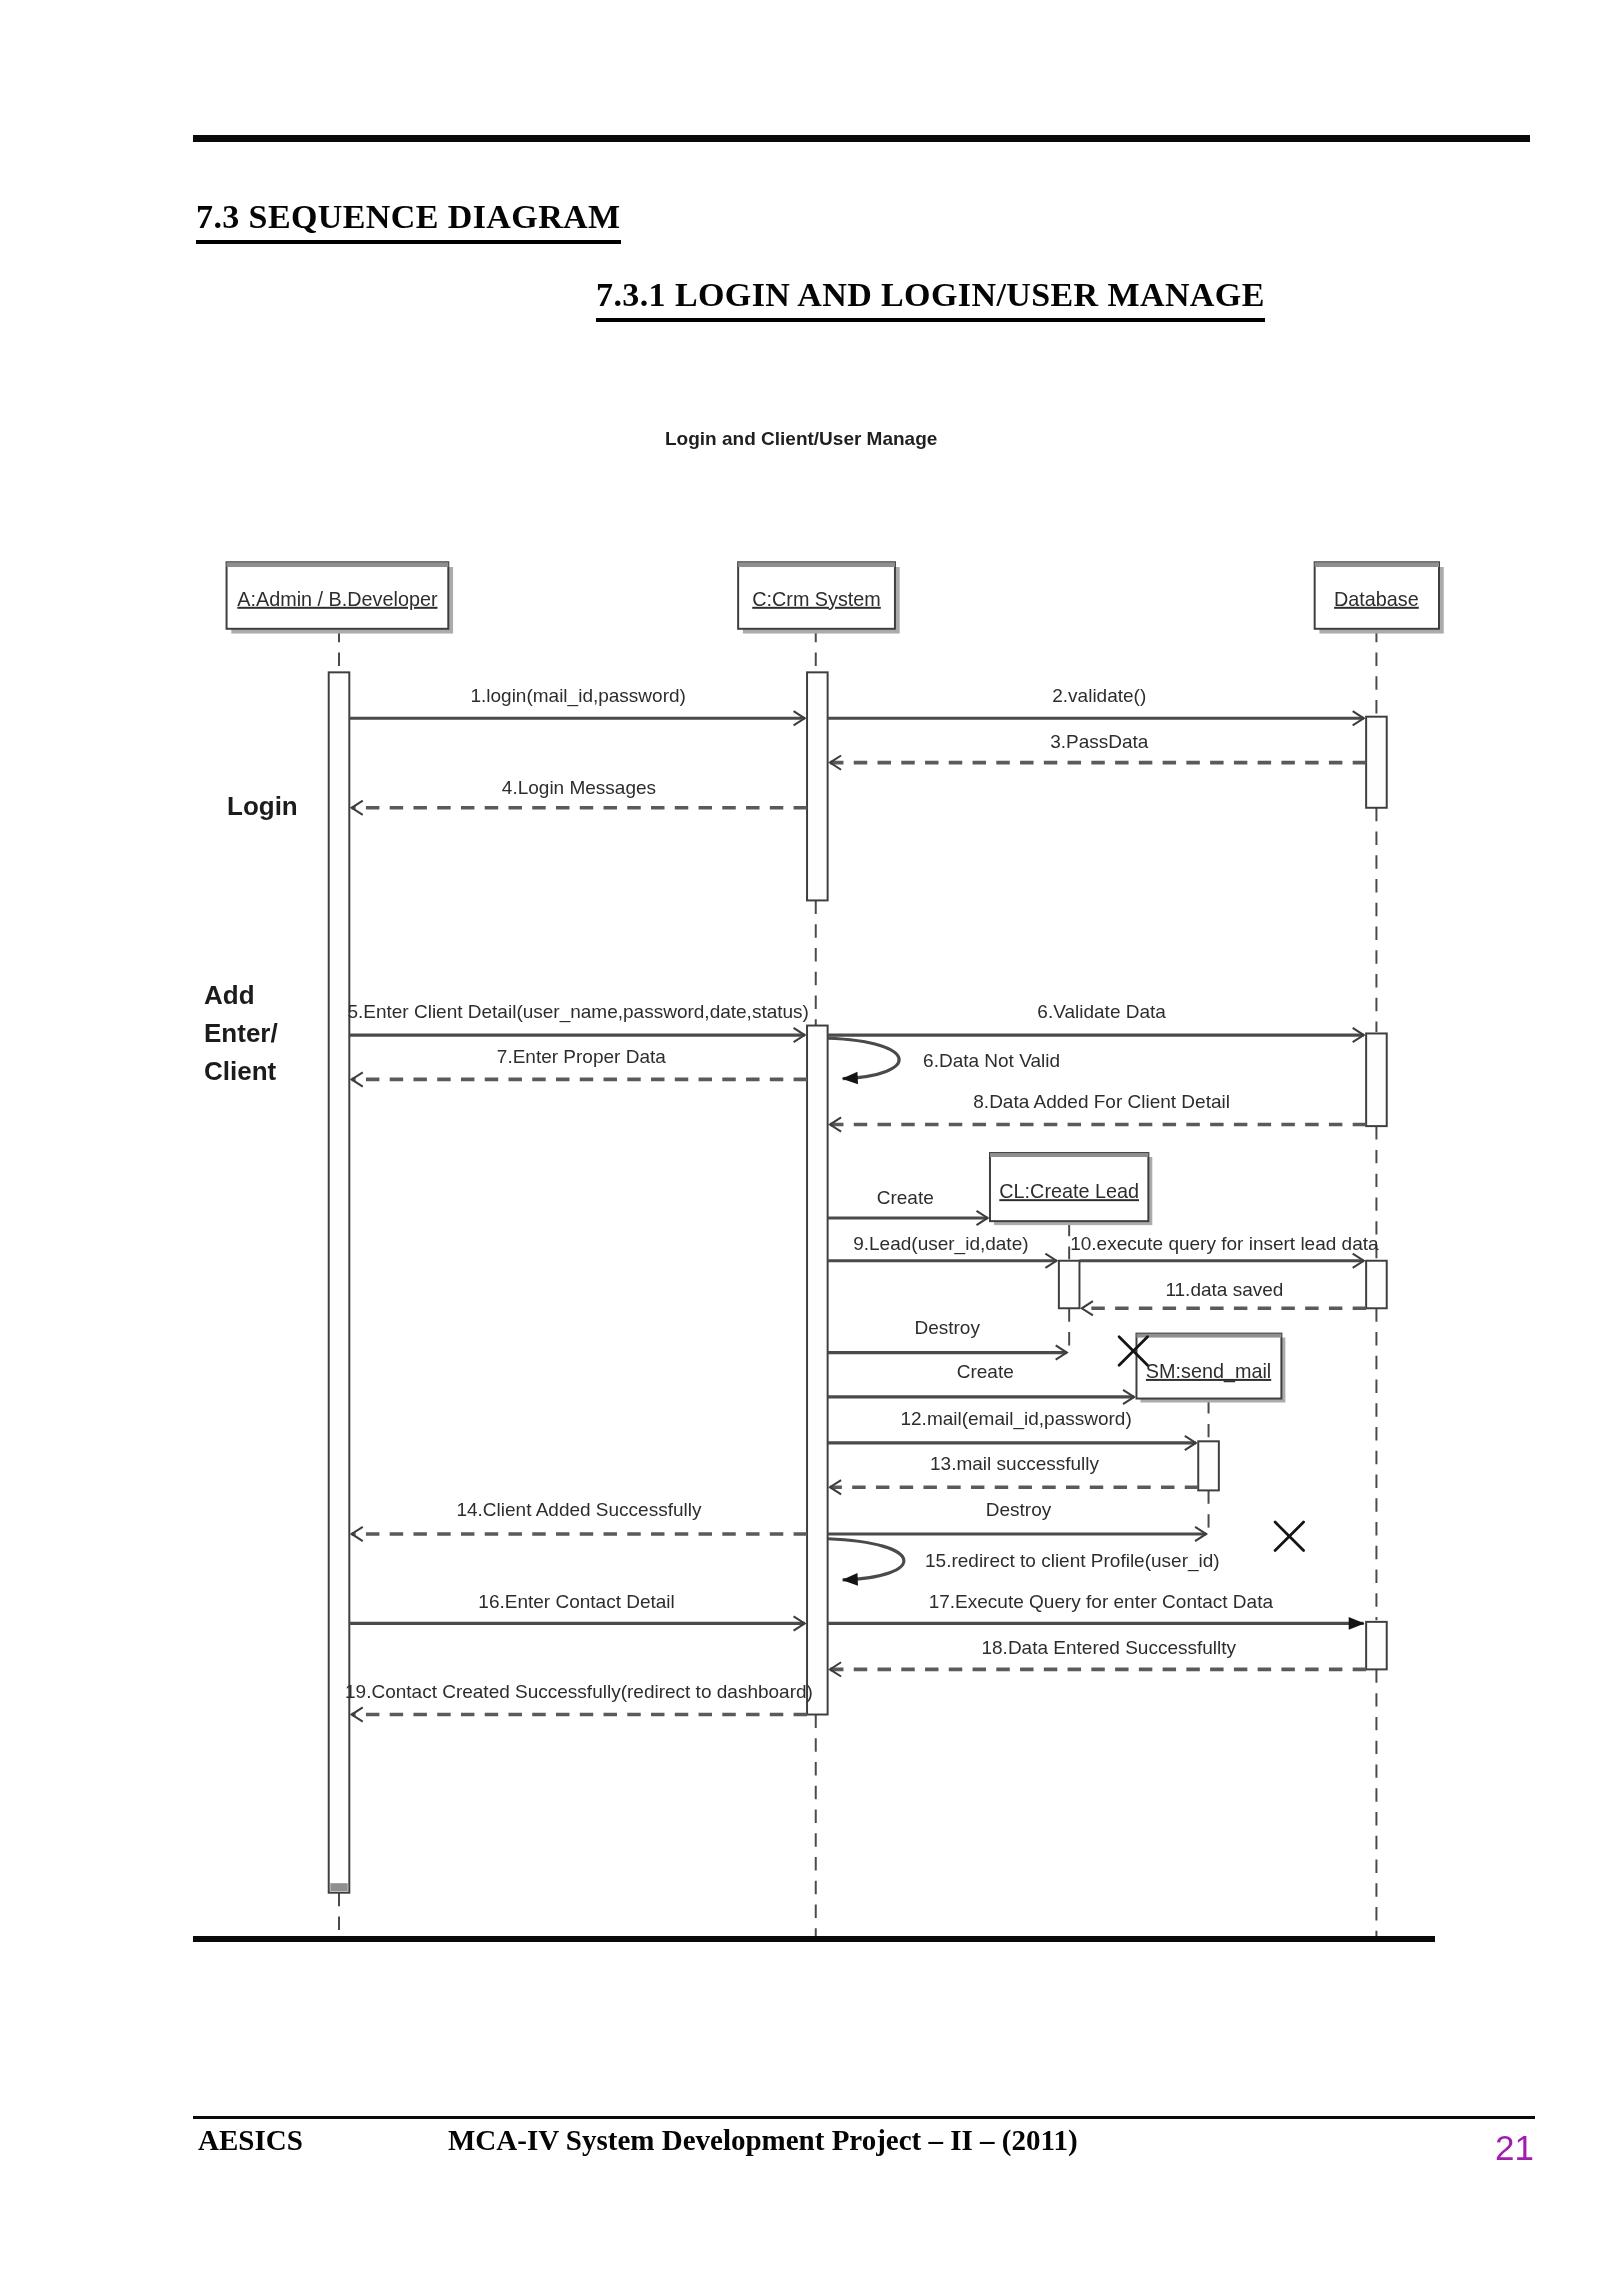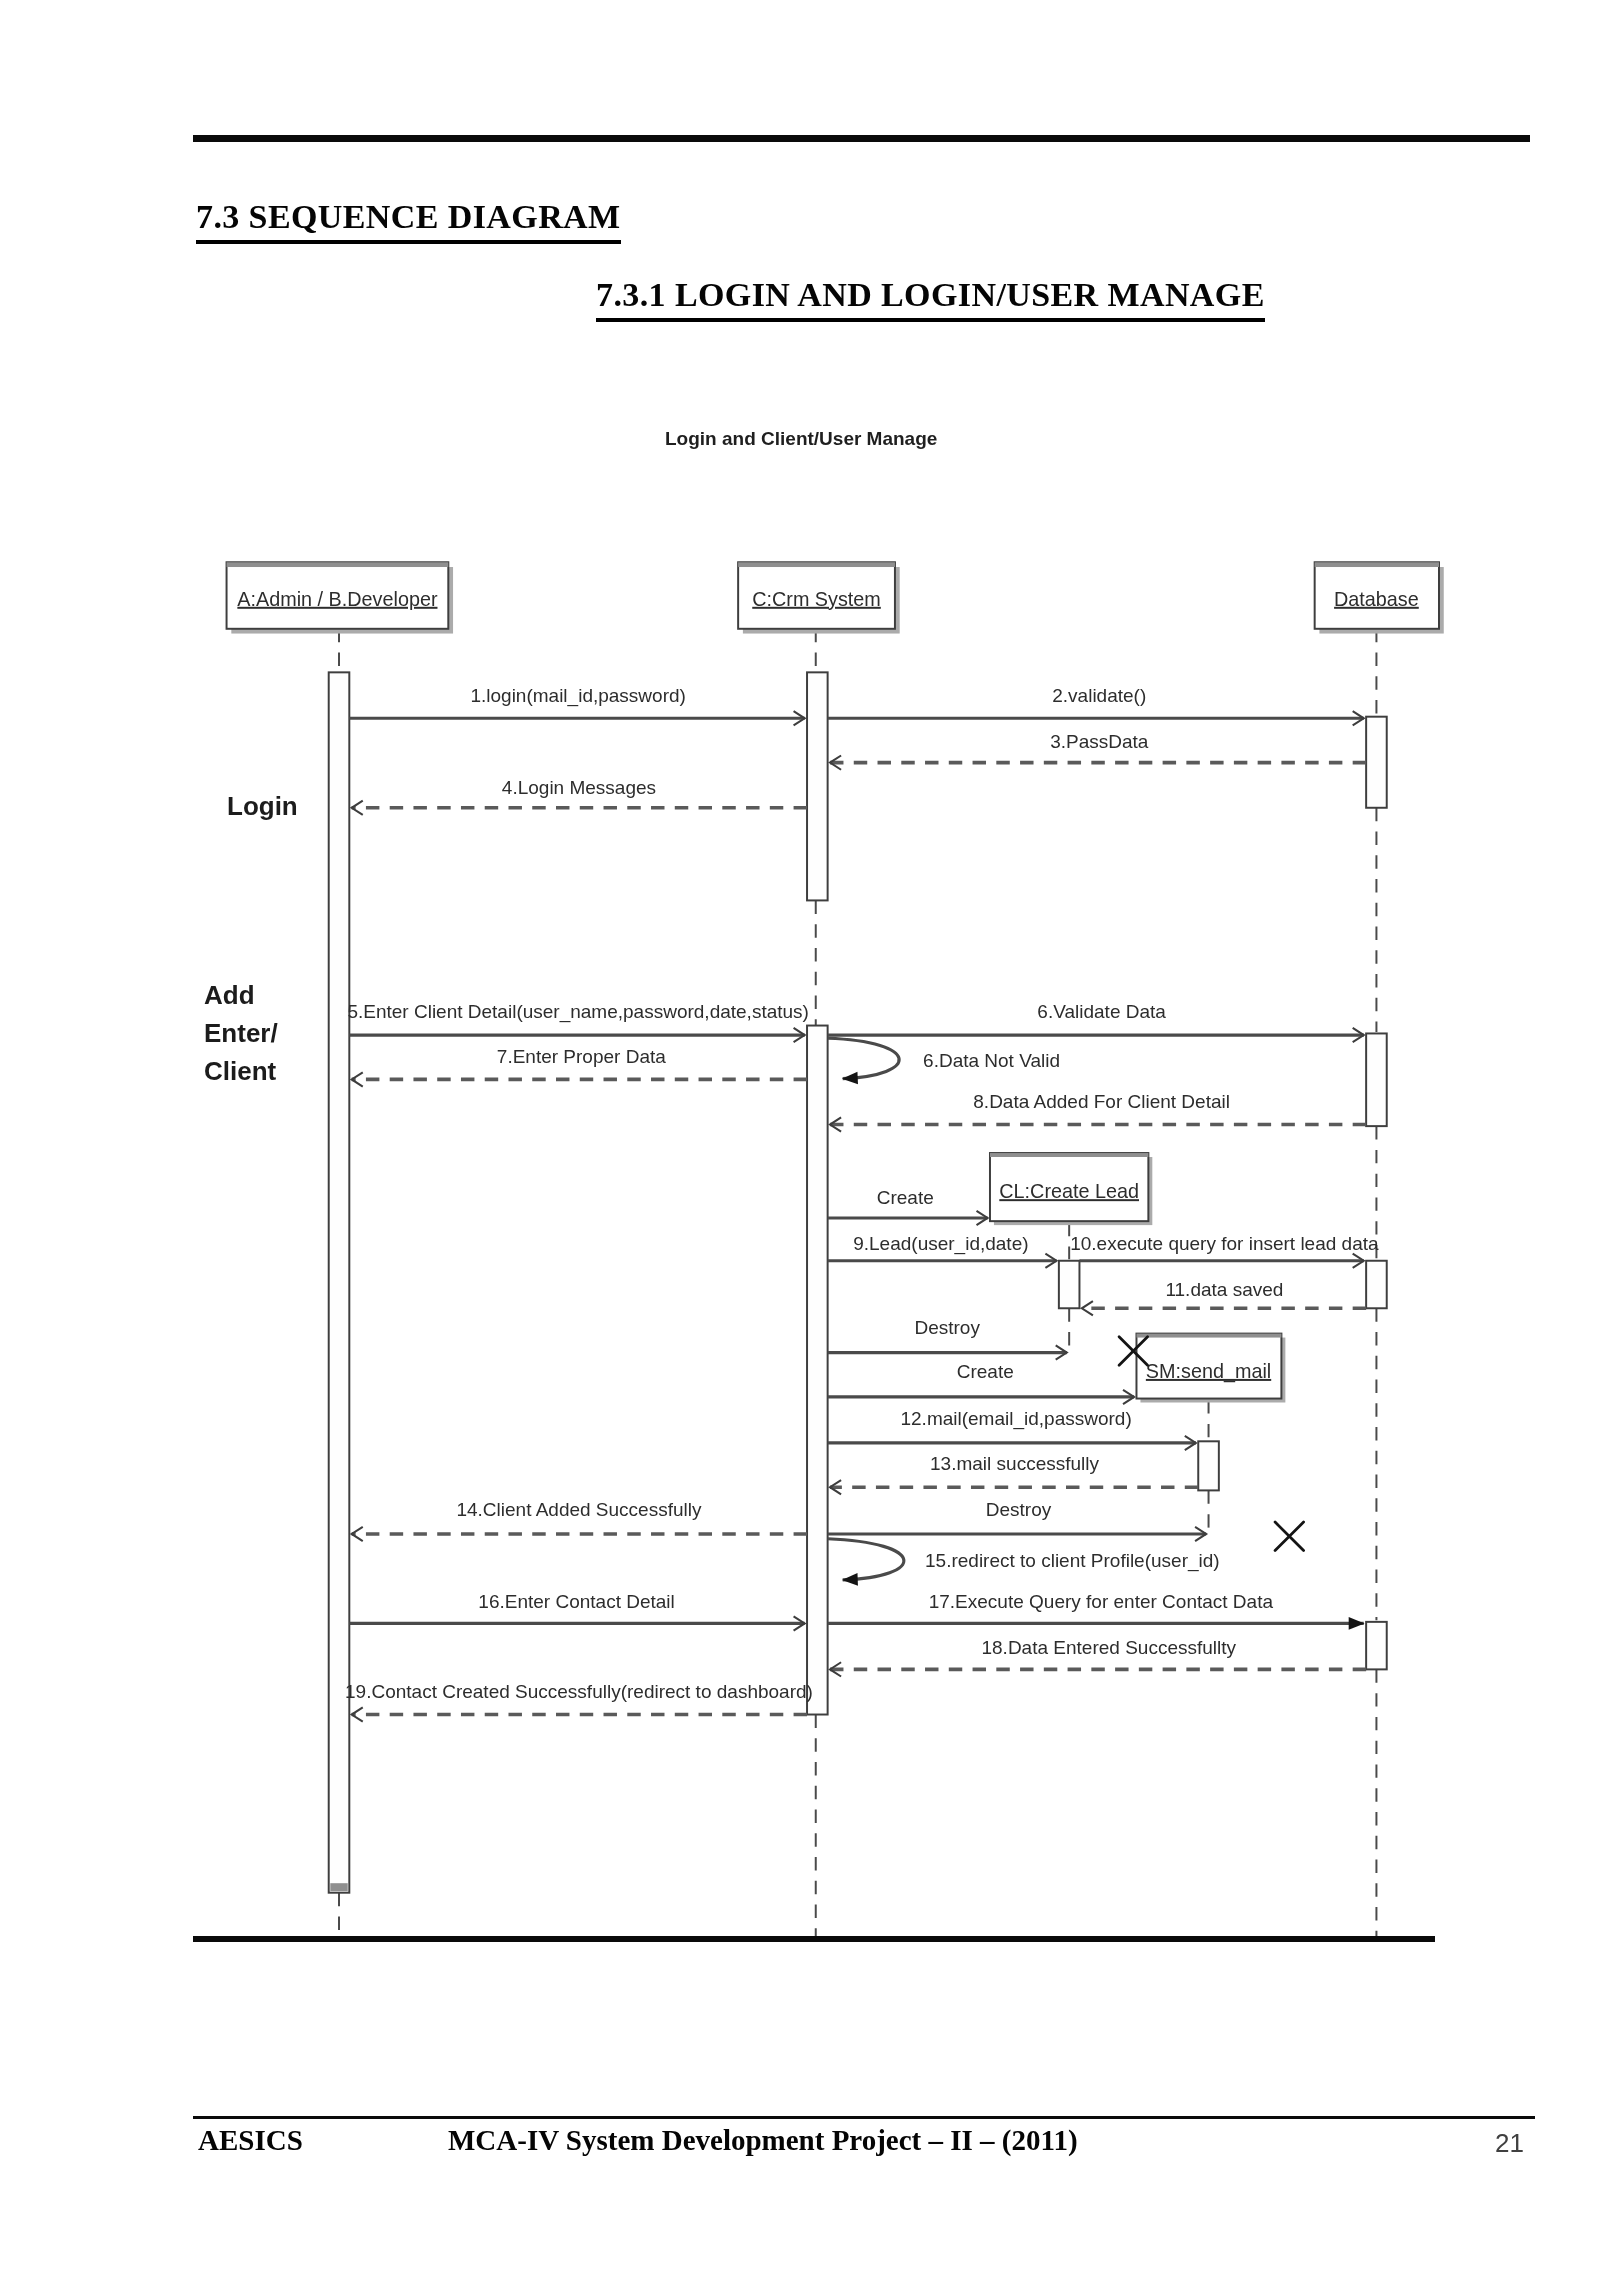--- a/index.html
+++ b/index.html
@@ -20,21 +20,21 @@
   }
   .section-label{
     font-family:"Liberation Sans",sans-serif;font-weight:bold;font-size:26px;
     color:#1c1c1c;line-height:38px;white-space:nowrap;
   }
   .footer-text{
     font-family:"Liberation Serif",serif;font-weight:bold;font-size:29px;
     color:#050505;white-space:nowrap;
   }
   .page-num{
-    font-family:"Liberation Sans",sans-serif;font-size:26px;color:#404040;
+    font-family:"Liberation Sans",sans-serif;font-size:35px;color:#a21caf;
   }
   svg .msg-solid{stroke:#4a4a4a;stroke-width:4;fill:none;}
   svg .msg-dashed{stroke:#5a5a5a;stroke-width:4.5;fill:none;stroke-dasharray:17 13;}
   svg .lifeline{stroke:#4a4a4a;stroke-width:2.5;fill:none;stroke-dasharray:17 13;}
   svg .bar{fill:#fefefe;stroke:#3e3e3e;stroke-width:2.5;}
   svg .obj-box{fill:#ffffff;stroke:#3e3e3e;stroke-width:2.5;}
   svg .obj-shadow{fill:#ababab;}
   svg .obj-top{fill:#8f8f8f;}
   svg .lbl{font-family:"Liberation Sans",sans-serif;font-size:24px;fill:#2d2d2d;text-anchor:middle;}
   svg .actor-lbl{font-family:"Liberation Sans",sans-serif;font-size:25px;fill:#2d2d2d;text-anchor:middle;text-decoration:underline;}

